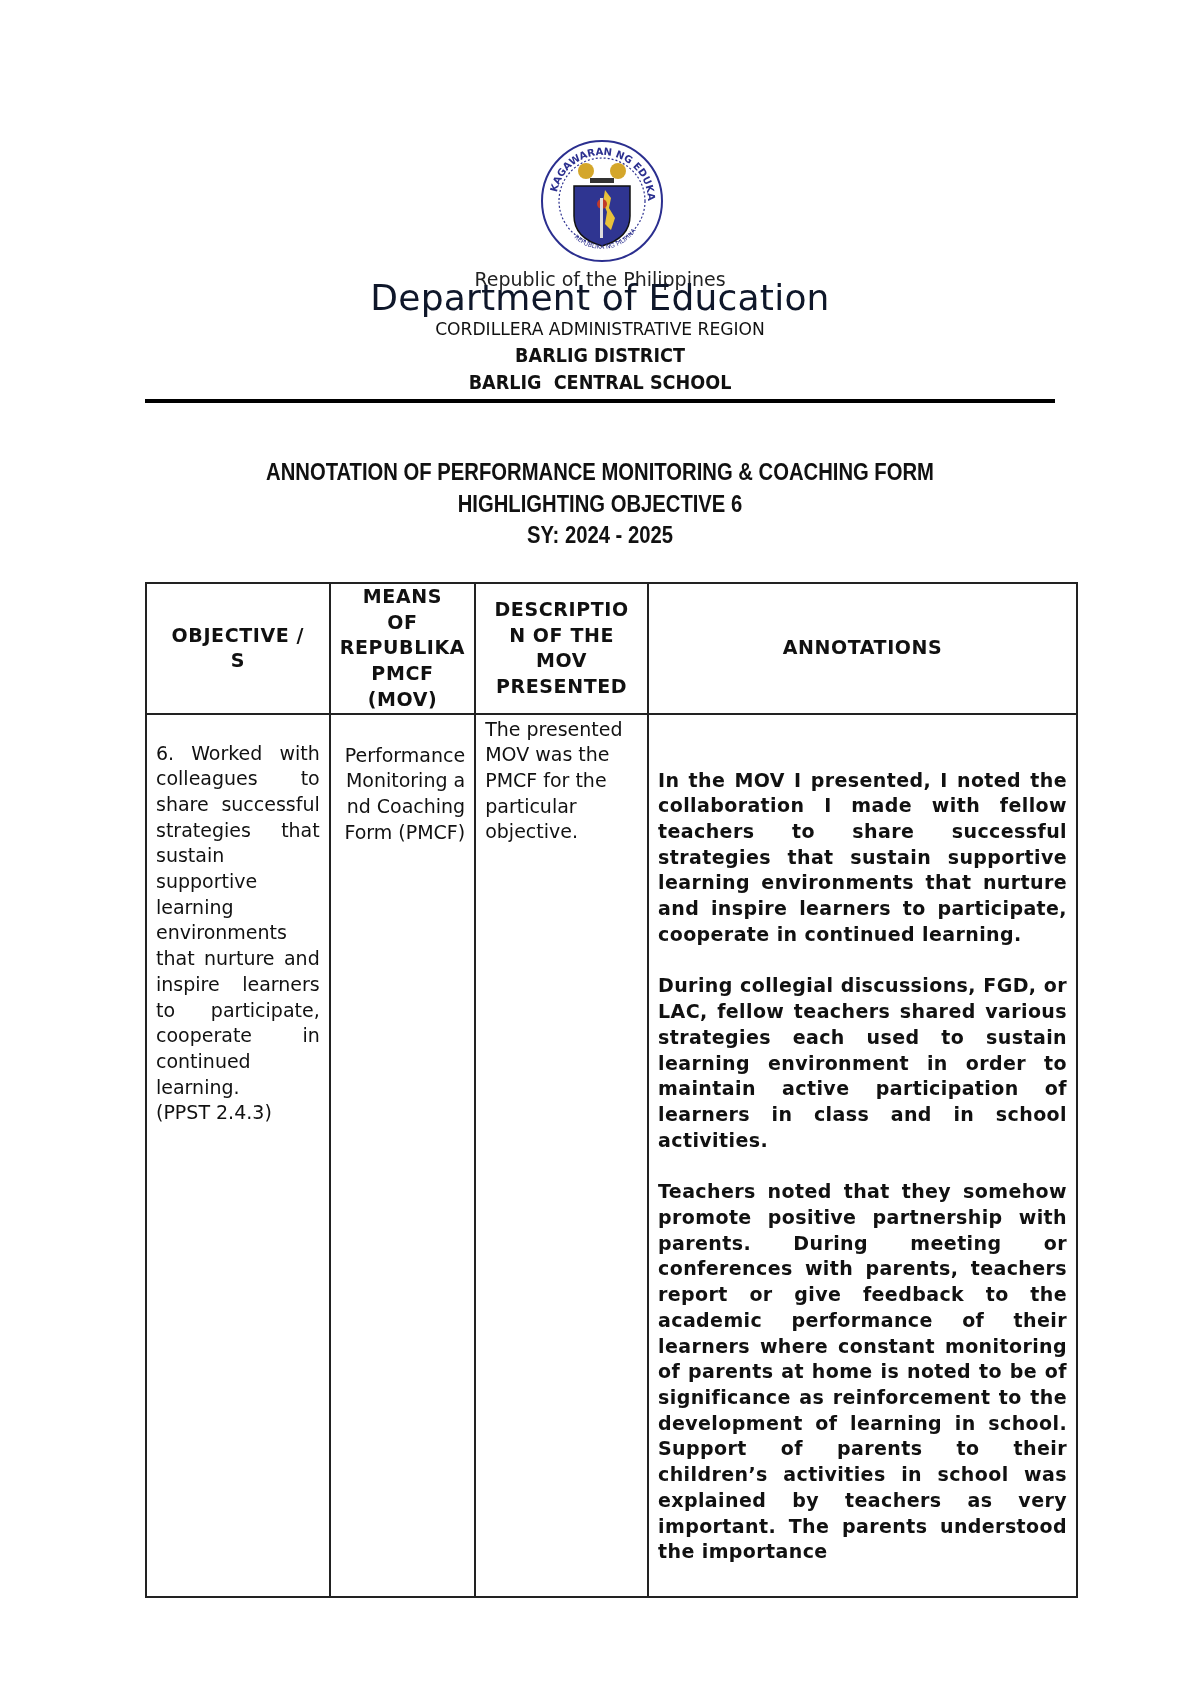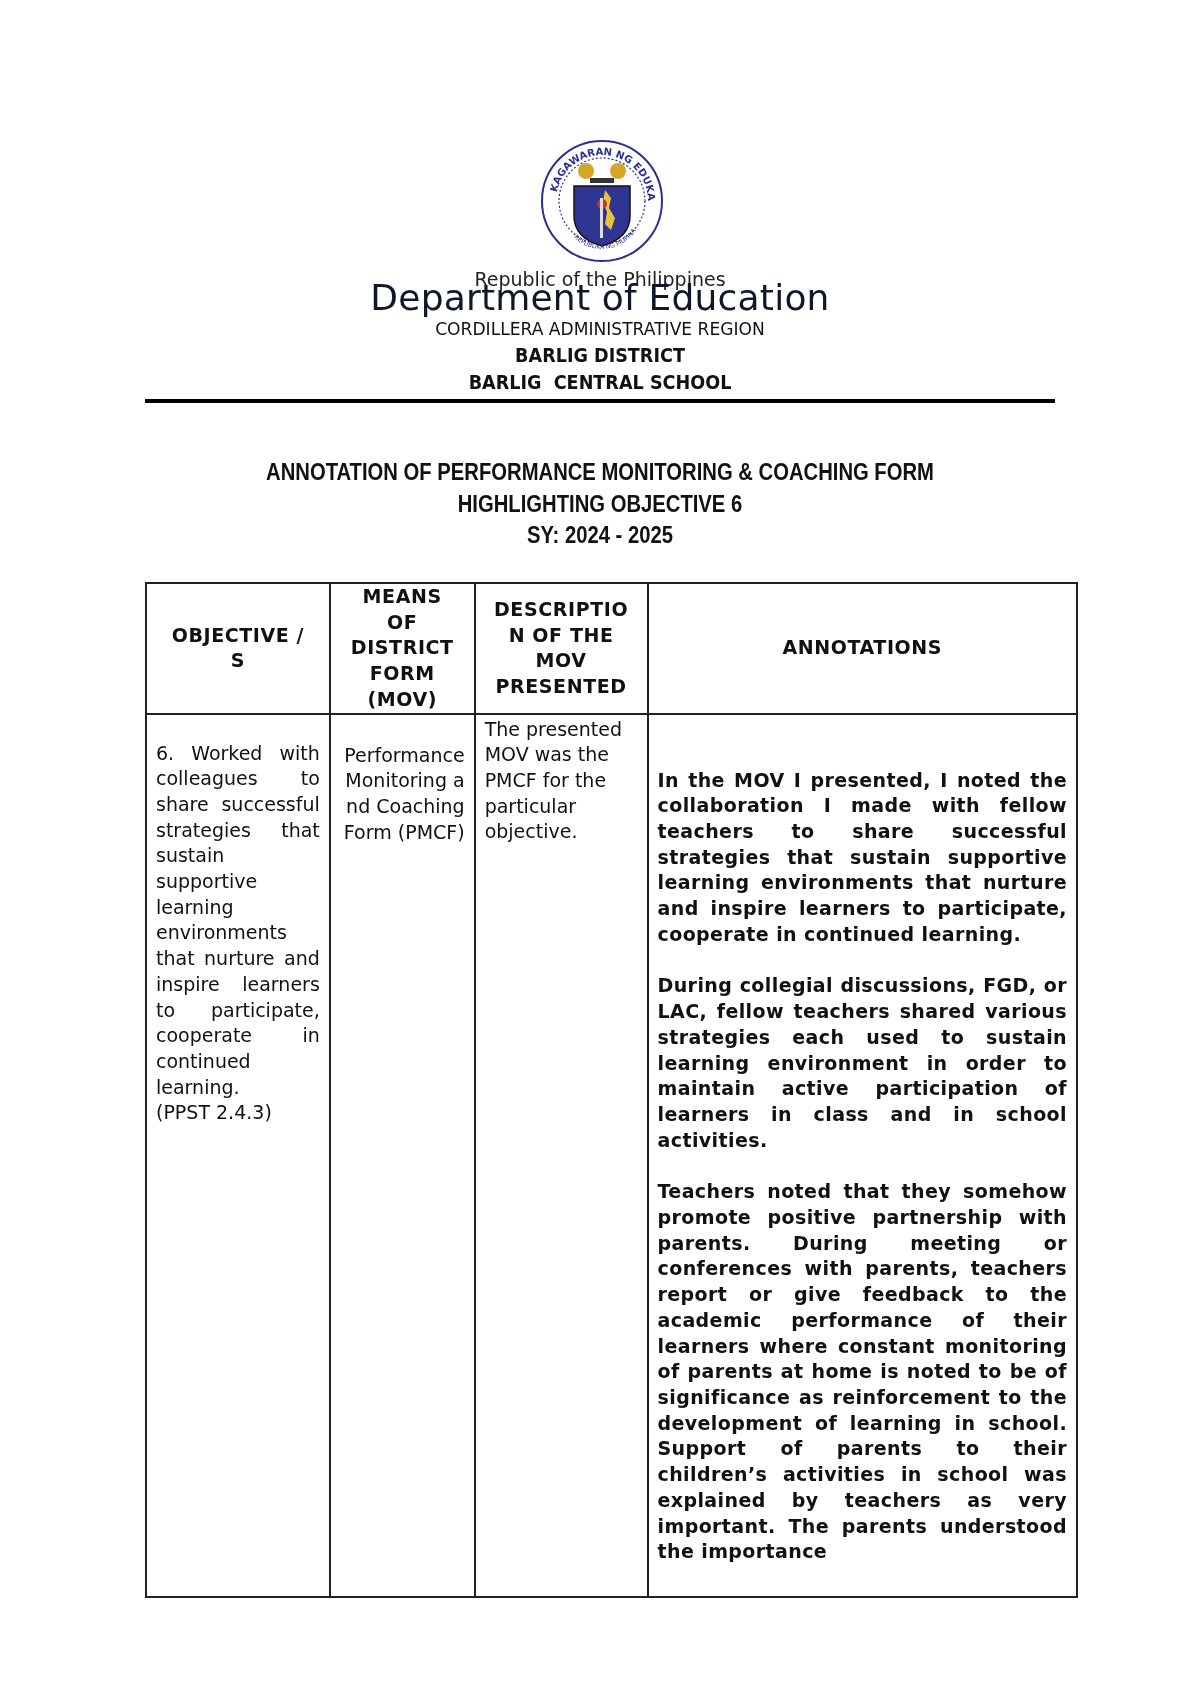--- a/index.html
+++ b/index.html
@@ -62,21 +62,21 @@
 <div class="hdr-line title t2">HIGHLIGHTING OBJECTIVE 6</div>
 <div class="hdr-line title t3">SY: 2024 - 2025</div>
 
 <table class="form">
   <tbody>
       <tr>
     <th class="c1">
       <span>OBJECTIVE /</span><br><span>S</span>
     </th>
     <th class="c2">
-      <span>MEANS</span><br><span>OF</span><br><span>DISTRICT</span><br><span>FORM</span><br><span>(MOV)</span>
+      <span>MEANS</span><br><span>OF</span><br><span>REPUBLIKA</span><br><span>PMCF</span><br><span>(MOV)</span>
     </th>
     <th class="c3">
       <span>DESCRIPTIO</span><br><span>N OF THE</span><br><span>MOV</span><br><span>PRESENTED</span>
     </th>
     <th class="c4">
       <span>ANNOTATIONS</span>
     </th>
   </tr>
   <tr class="bodyrow">
     <td class="c1 just obj">

